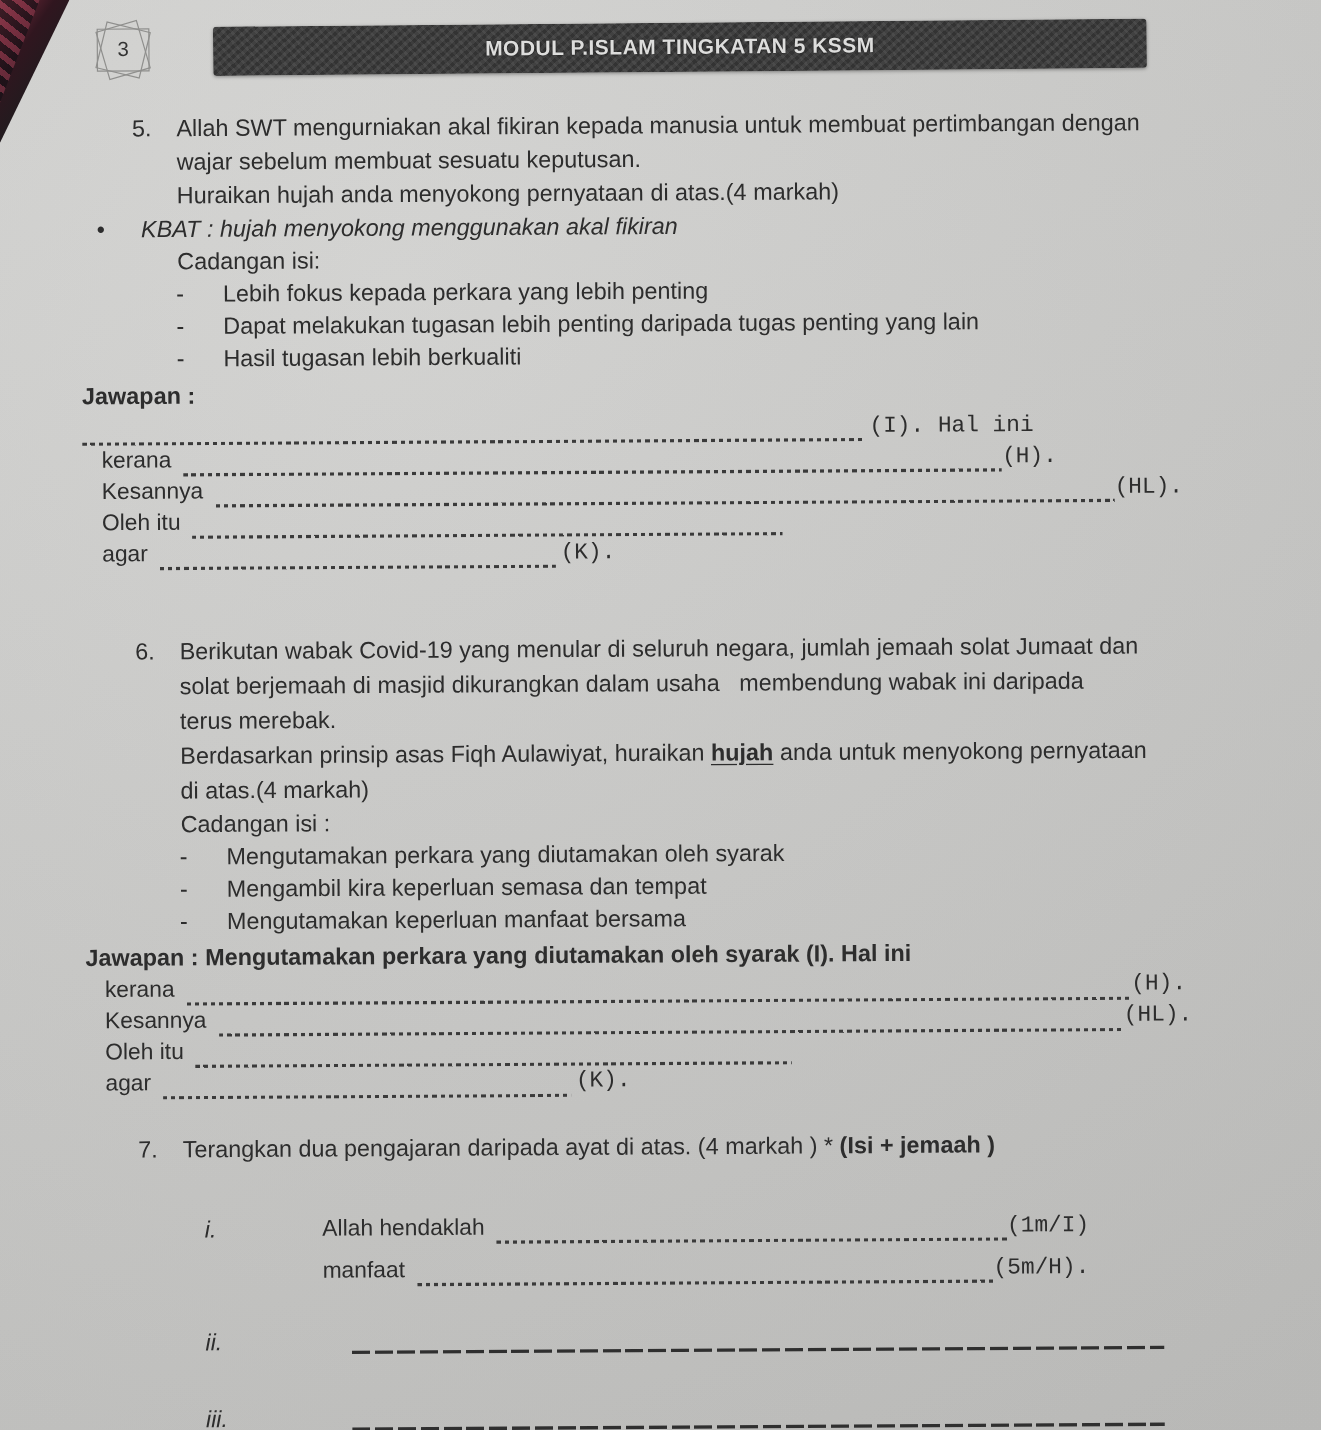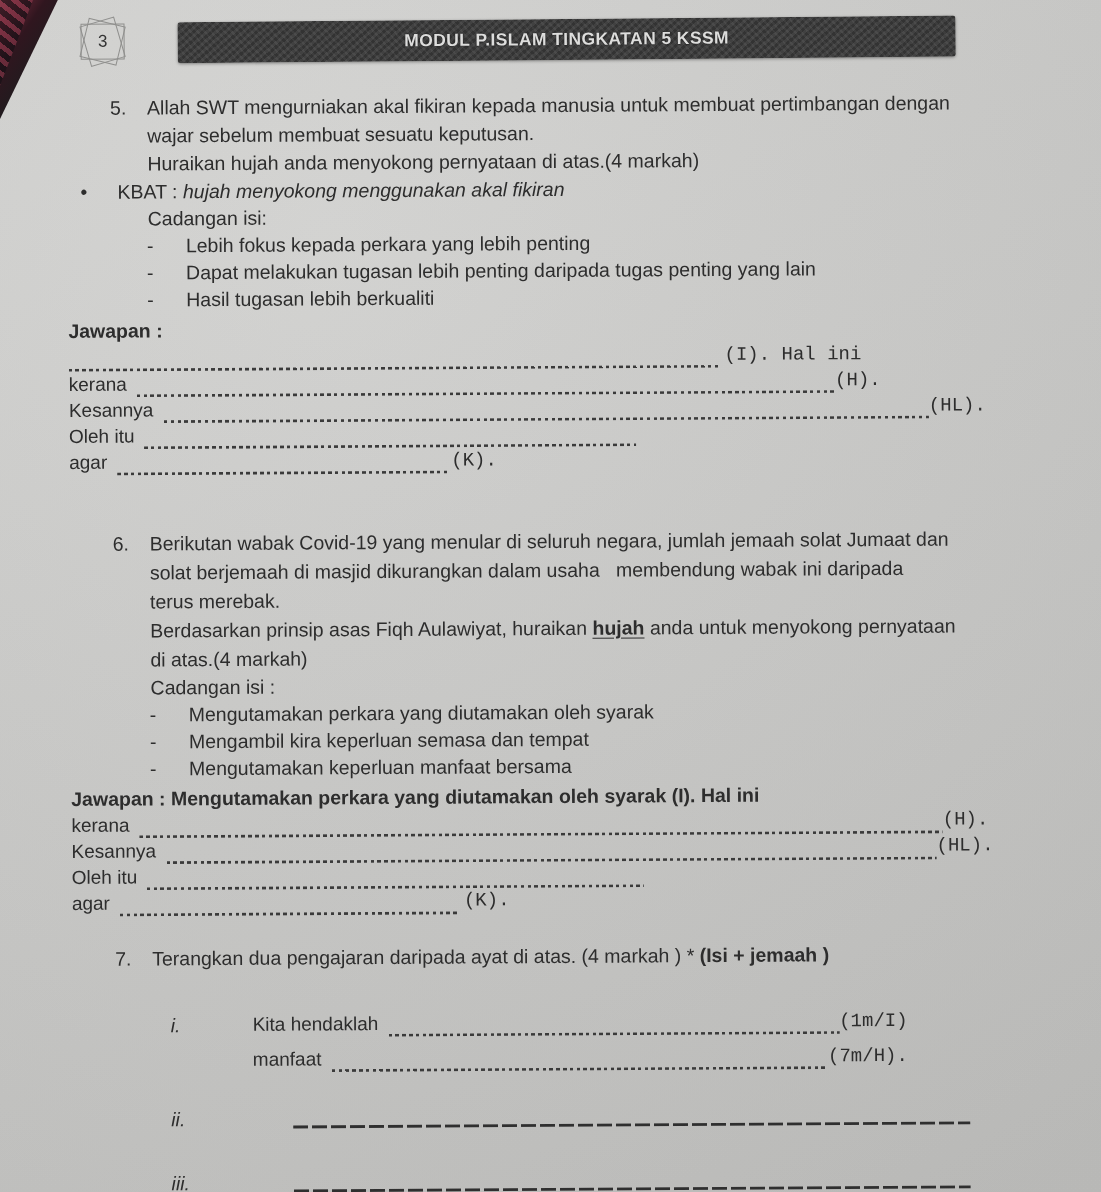--- a/index.html
+++ b/index.html
@@ -52,30 +52,30 @@
 
   
   .q { font-size:19.5px; line-height:28px; }
   .qrow { display:flex; }
   .qnum { width:37px; flex:none; margin-left:43px; }
   .qbody { flex:1; }
   .tline { white-space:pre; }
   .kbat-row { display:flex; }
   .kbat-bullet { width:37px; flex:none; margin-left:13px; text-align:left; }
   .kbat-text { font-style:italic; }
-  .kbat-label { }
+  .kbat-label { font-style:italic; }
   .dash-row { display:flex; line-height:27px; }
   .dash { width:39px; flex:none; margin-left:79px; }
   .jawapan { font-weight:bold; margin-top:3px; }
   .em-underline { font-weight:bold; text-decoration:underline; text-underline-offset:3px;margin-top:45px; }
 
   
   .answers { margin-top:2px; }
   .ans-row { display:flex; align-items:flex-end; height:26px; font-size:19px; }
-  .ans-label { flex:none; padding-right:10px; }
+  .ans-label { flex:none; padding-right:10px;margin-left:16px; }
   .leader {
     height:10px; align-self:flex-end; margin-bottom:1px;
     background-image: repeating-linear-gradient(to right, #3a3a3a 0 3.5px, transparent 3.5px 6.8px);
     background-size:100% 2.6px; background-position:0 100%; background-repeat:no-repeat;
   }
   .grow { flex:1 1 auto; }
   .ans-suffix { flex:none; padding-left:4px;font-family:Liberation Mono, monospace; }
 
   
   .q7item { display:flex; margin-left:98px; align-items:flex-end; }
@@ -218,31 +218,31 @@
 
     <div class="q" style="margin-top:27px;">
       <div class="qrow">
         <div class="qnum">7.</div>
         <div class="qbody tline"><span>Terangkan dua pengajaran daripada ayat di atas. (4 markah ) * </span><span class="b">(Isi + jemaah )</span></div>
       </div>
 
       <div class="q7item" style="margin-top:37px;">
         <div class="q7label">i.</div>
         <div class="ans-row" style="width:655px; height:30px;">
-          <div class="ans-label">Kita hendaklah</div>
+          <div class="ans-label">Allah hendaklah</div>
           <div class="leader grow"></div>
           <div class="ans-suffix" style="padding-left:0;text-align:right;">(1m/I)</div>
         </div>
       </div>
       <div class="q7item">
         <div class="q7label"></div>
         <div class="ans-row" style="width:655px; height:35px;">
           <div class="ans-label">manfaat</div>
           <div class="leader grow"></div>
-          <div class="ans-suffix" style="padding-left:0;">(7m/H).</div>
+          <div class="ans-suffix" style="padding-left:0;">(5m/H).</div>
         </div>
       </div>
 
       <div class="q7item" style="margin-top:31px;">
         <div class="q7label">ii.</div>
         <div class="longline" style="width:677px; margin-left:40px;"></div>
       </div>
       <div class="q7item" style="margin-top:36px;">
         <div class="q7label">iii.</div>
         <div class="longline" style="width:677px; margin-left:40px;"></div>

